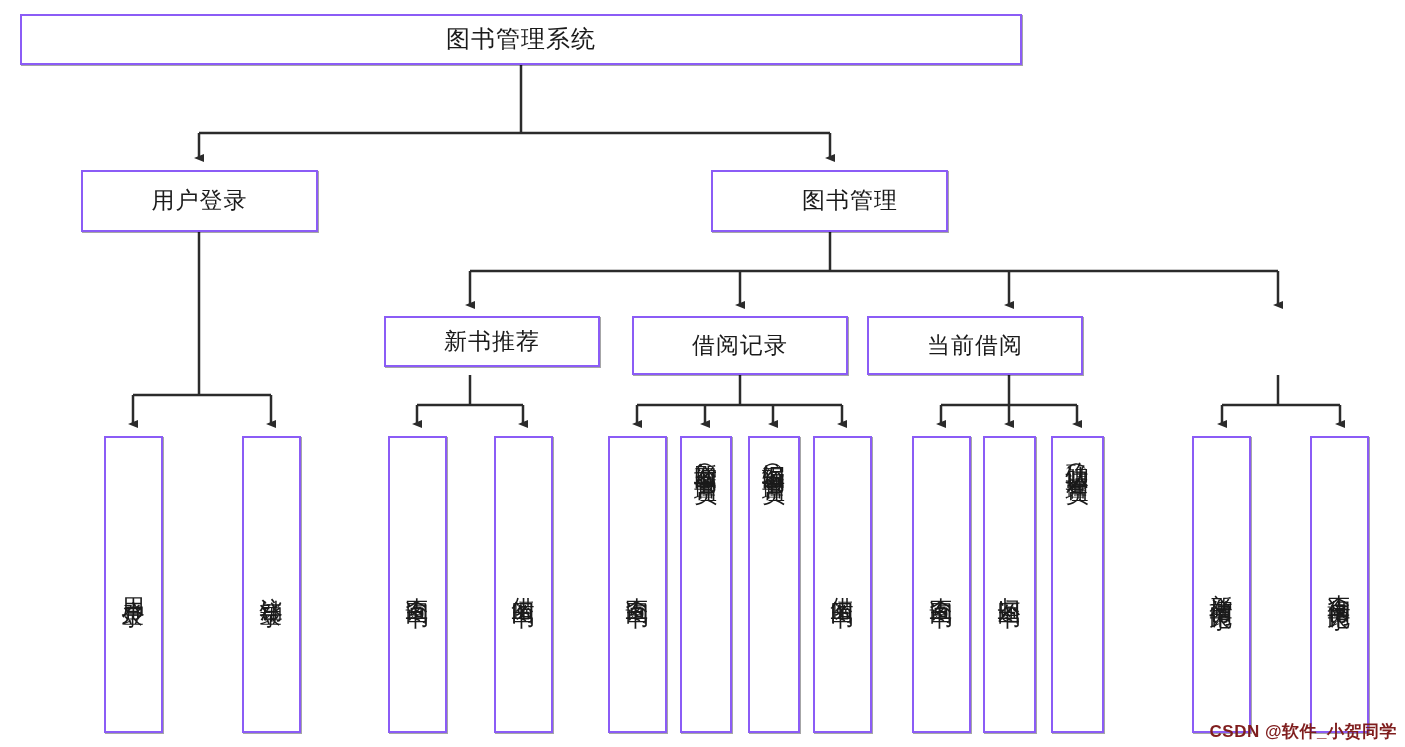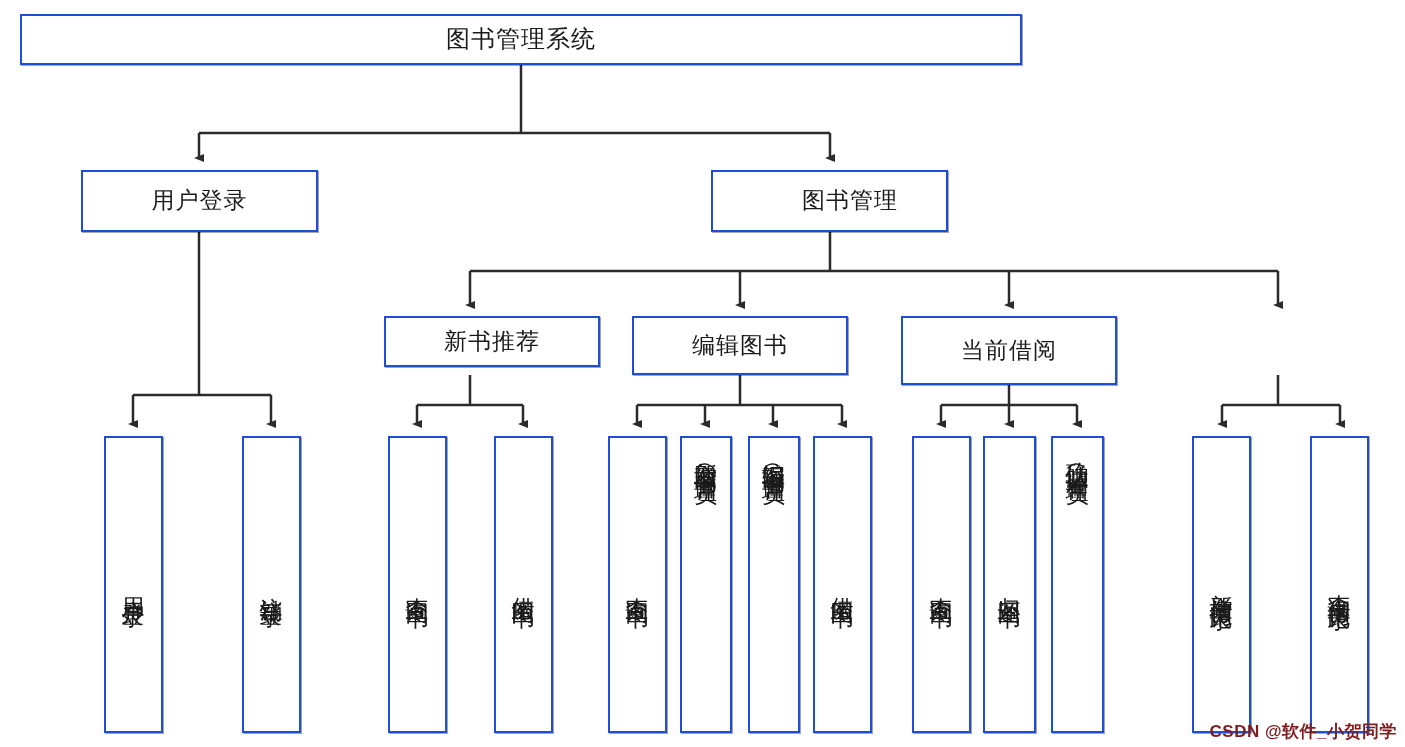--- a/index.html
+++ b/index.html
@@ -22,21 +22,21 @@
     left: 0;
     top: 0;
     width: 1405px;
     height: 747px;
     pointer-events: none;
   }
   .node {
     position: absolute;
     box-sizing: border-box;
     background: #ffffff;
-    border: 2px solid #1d4ed8;
+    border: 2px solid #8b5cf6;
     display: flex;
     align-items: center;
     justify-content: center;
     box-shadow: 1px 1px 0 rgba(0,0,0,0.35);
   }
   .node .label {
     color: #1a1a1a;
     font-size: 23px;
     line-height: 1.12;
     letter-spacing: 1px;
@@ -138,23 +138,23 @@
     <span class="label">用户登录</span>
   </div>
   <div class="node" style="left:711px; top:170px; width:237px; height:62px;padding-left:41px;">
     <span class="label">图书管理</span>
   </div>
 
   <div class="node" style="left:384px; top:316px; width:216px; height:51px;justify-content:center;">
     <span class="label">新书推荐</span>
   </div>
   <div class="node" style="left:632px; top:316px; width:216px; height:59px;">
-    <span class="label">编辑图书</span>
-  </div>
-  <div class="node" style="left:901px; top:316px; width:216px; height:69px;">
+    <span class="label">借阅记录</span>
+  </div>
+  <div class="node" style="left:867px; top:316px; width:216px; height:59px;">
     <span class="label">当前借阅</span>
   </div>
 
   <div class="node vertical mid" style="left:104px; top:436px; width:59px; height:297px;">
     <span class="label">用户登录</span>
   </div>
   <div class="node vertical mid" style="left:242px; top:436px; width:59px; height:297px;">
     <span class="label">注销登录</span>
   </div>
 

